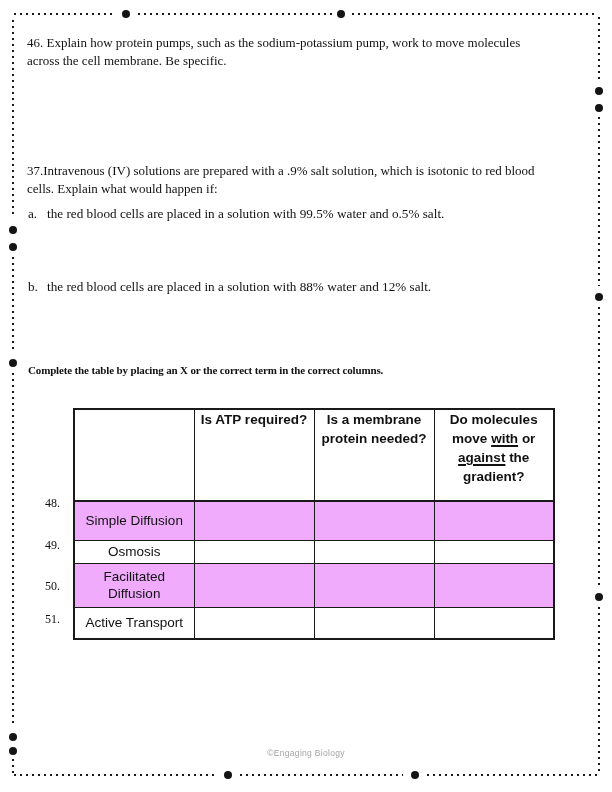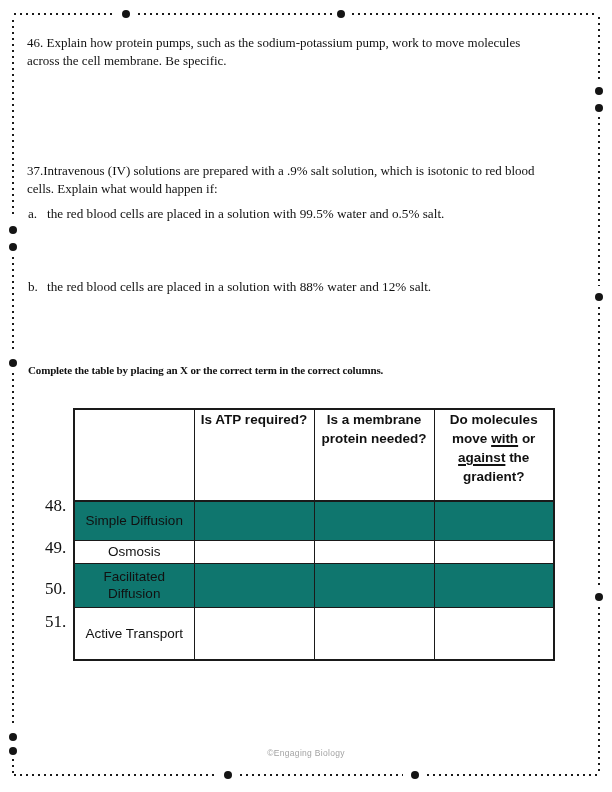--- a/index.html
+++ b/index.html
@@ -22,24 +22,24 @@
   .instruction { position:absolute; left:28px; top:364px; font-weight:bold; font-size:11px; letter-spacing:-0.15px; }
 
   
   table.grid { position:absolute; left:73px; top:408px; border-collapse:collapse; table-layout:fixed;
     font-family:"Liberation Sans", sans-serif; }
   table.grid td { border:1px solid #1a1a1a; padding:0; }
   table.grid { border:2px solid #1a1a1a; }
   tr.hdr td { border-bottom-width:2.5px; }
   td.hd { font-weight:bold; font-size:13.5px; line-height:19px; text-align:center; vertical-align:top; padding-top:8px; }
   td.rowlabel { font-size:13.5px; text-align:center; vertical-align:middle; white-space:pre-line; line-height:17px; }
-  tr.shaded td { background:#0f766e; }
+  tr.shaded td { background:#f0abfc; }
   .u { text-decoration:underline; text-decoration-thickness:1.8px; text-underline-offset:2px; font-weight:bold; }
 
-  .qnum { position:absolute; left:45px; font-size:17px; }
+  .qnum { position:absolute; left:45px; font-size:12px; }
 
   .footer { position:absolute; left:0; right:0; top:748px; text-align:center;
     font-family:"Liberation Sans", sans-serif; font-size:8.5px; color:#a3a3a3; letter-spacing:0.3px; }
 </style>
 </head>
 <body>
 
 <div>
 
   <div>
@@ -130,21 +130,21 @@
       <td></td>
       <td></td>
     </tr>
     <tr class="shaded" style="height:44px">
       <td class="rowlabel">Facilitated
 Diffusion</td>
       <td></td>
       <td></td>
       <td></td>
     </tr>
-    <tr style="height:53px">
+    <tr style="height:32px">
       <td class="rowlabel">Active Transport</td>
       <td></td>
       <td></td>
       <td></td>
     </tr>
   </tbody>
     </table>
 
   <div class="footer">©Engaging Biology</div>
 

